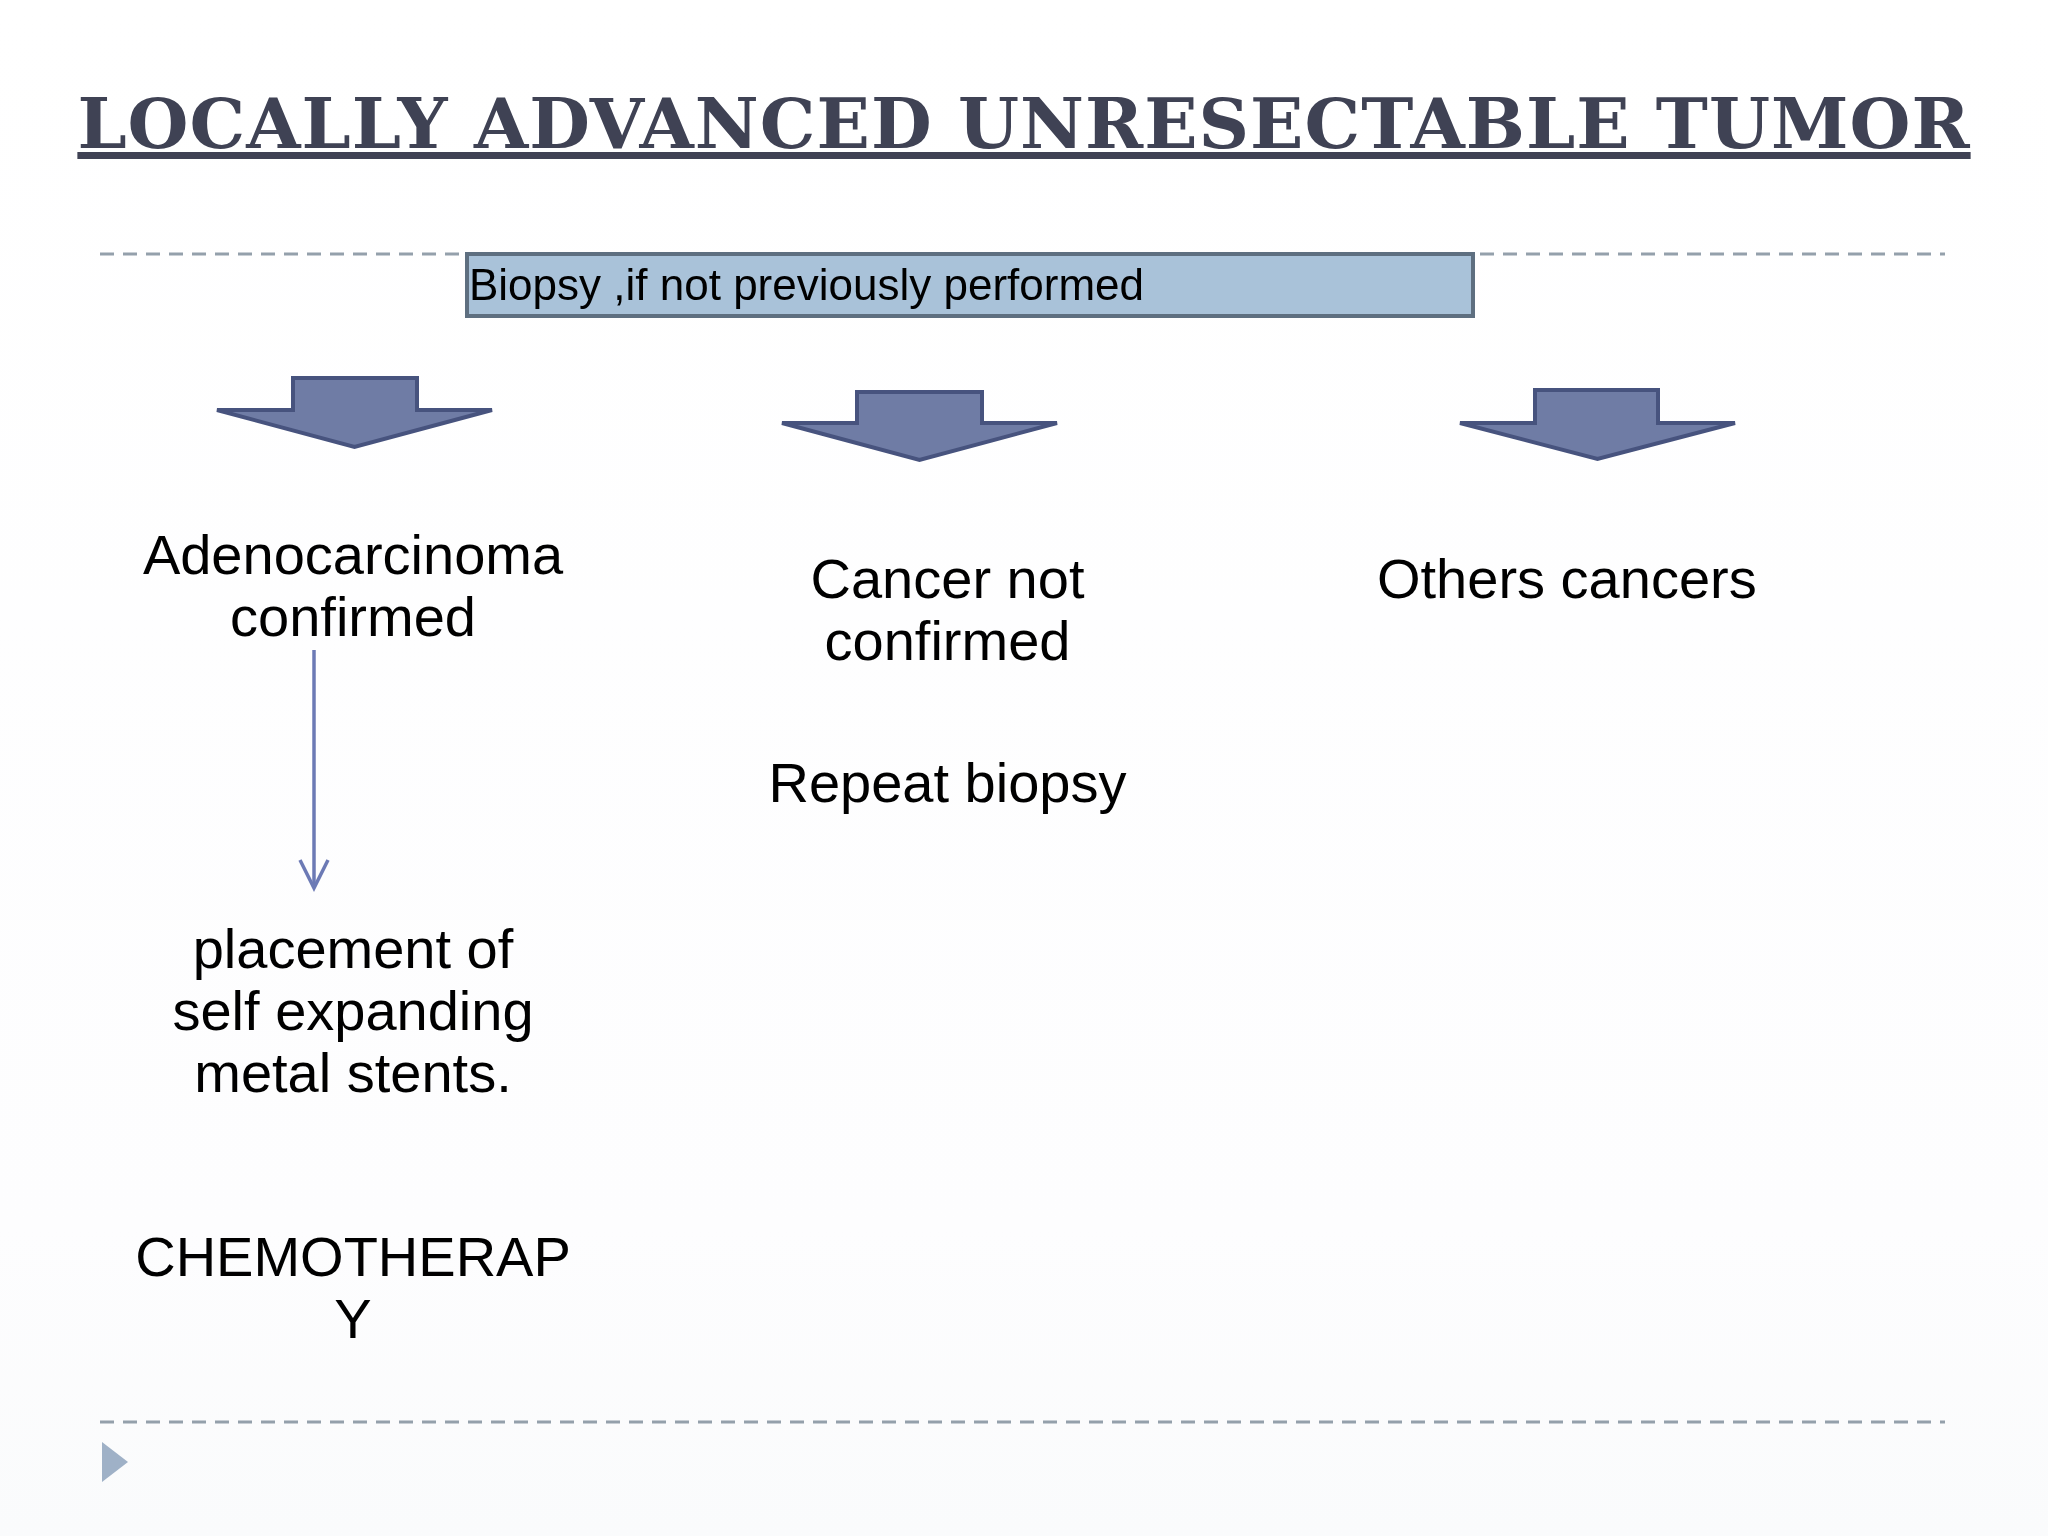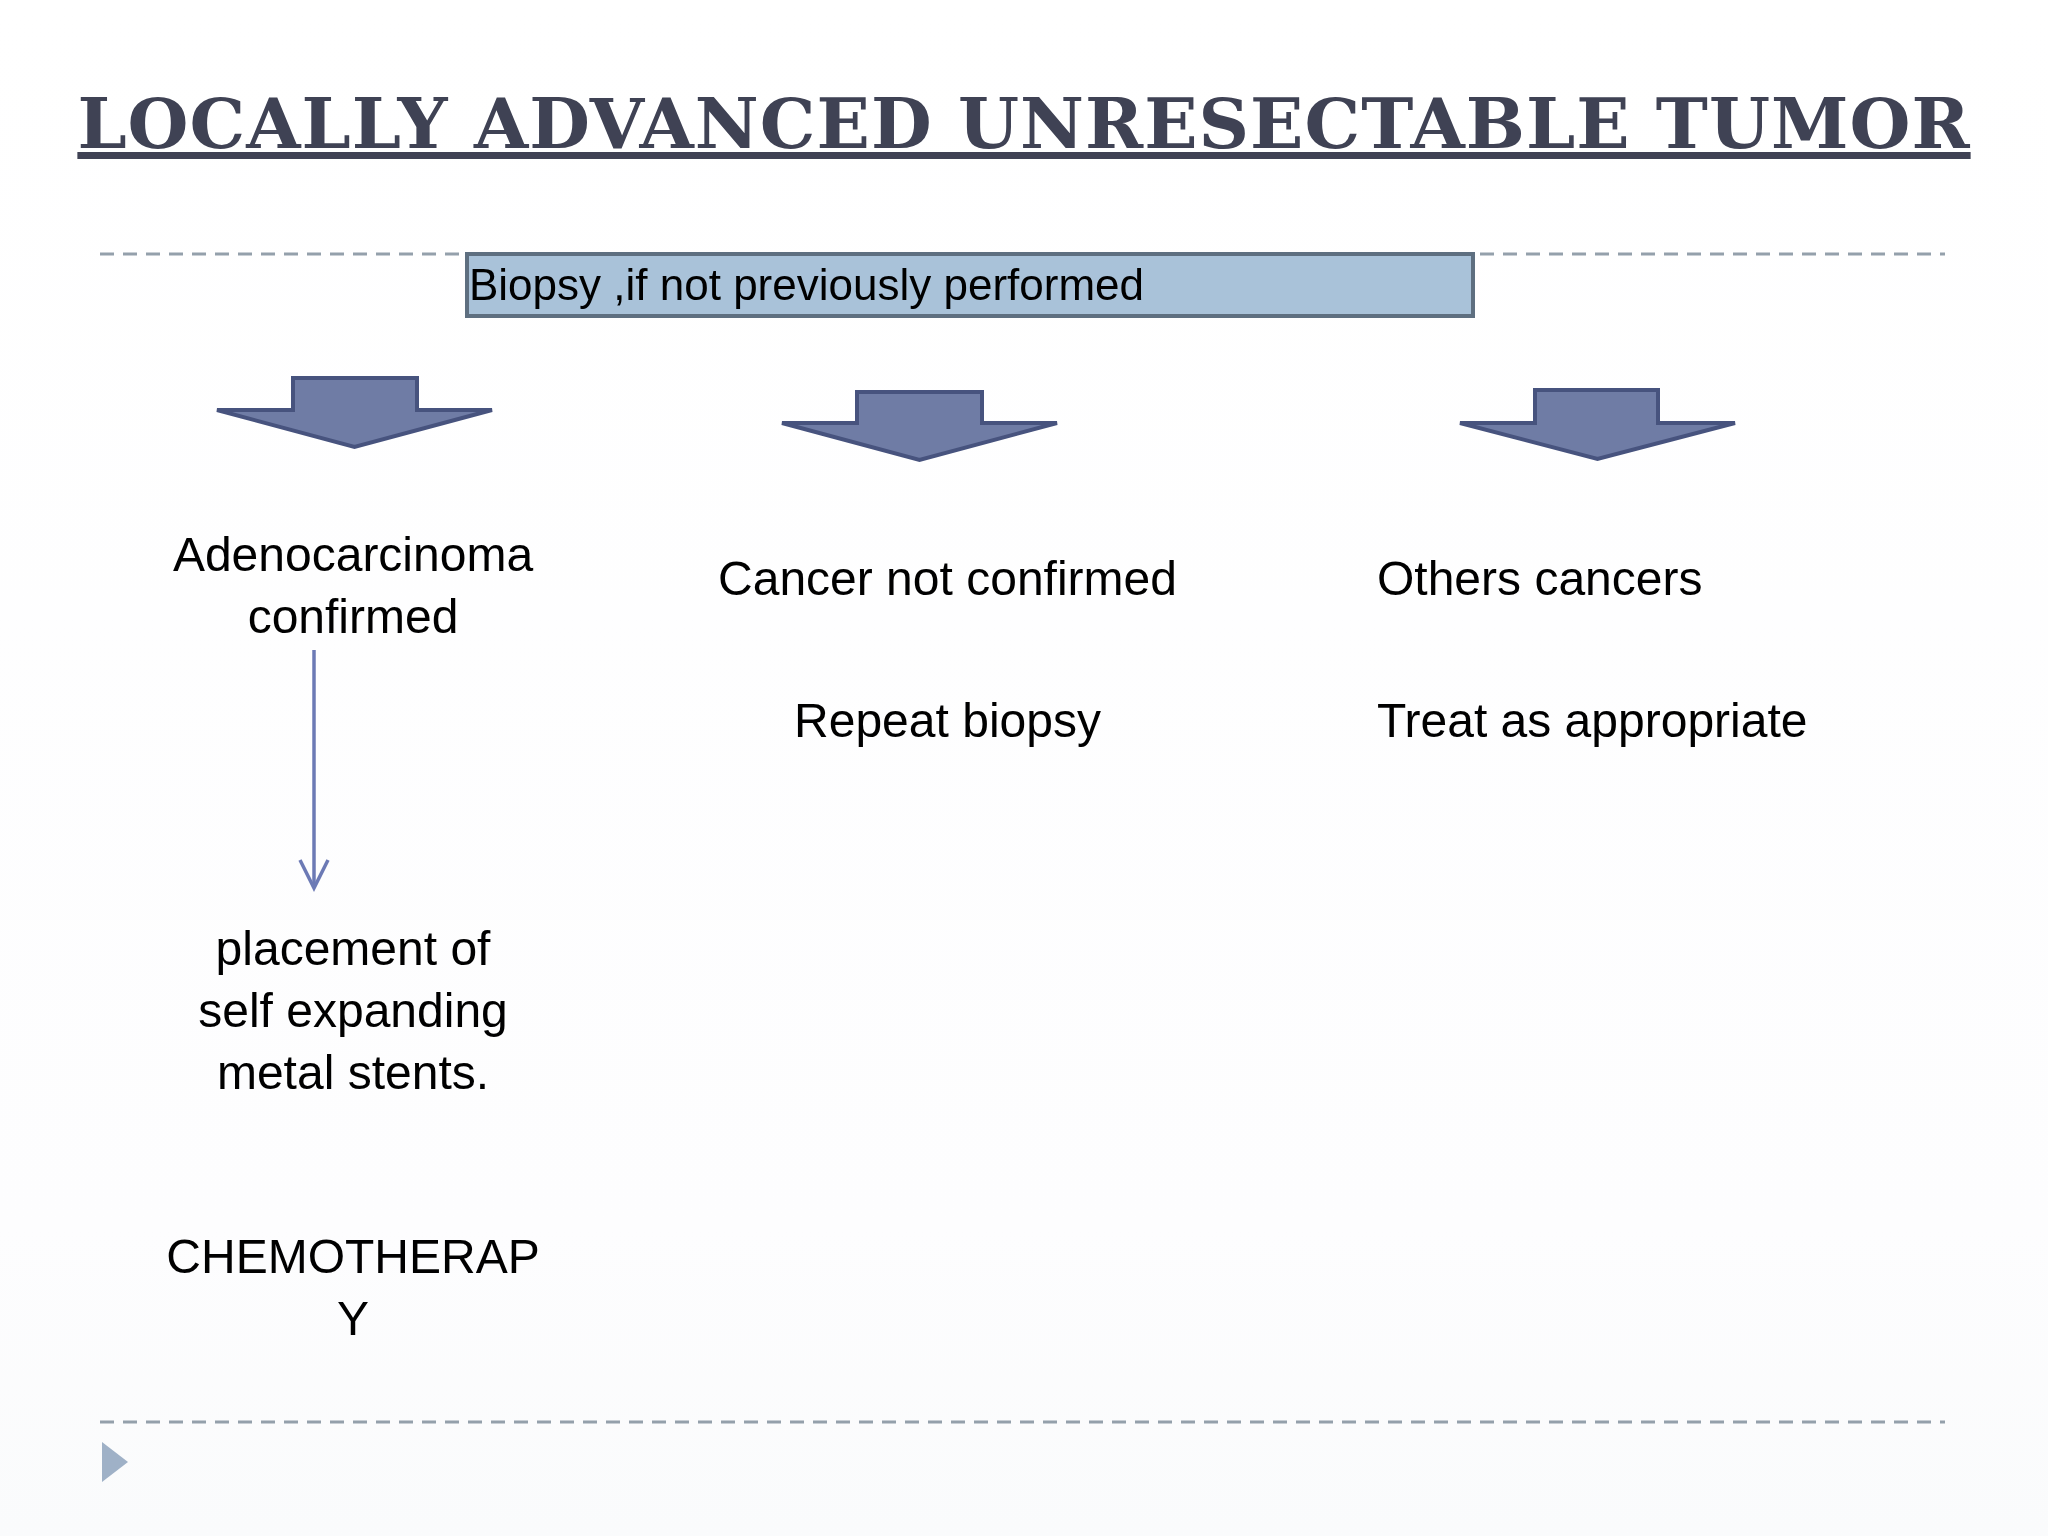--- a/index.html
+++ b/index.html
@@ -46,21 +46,21 @@
     background: var(--box-fill, #A9C2D9);
     border: 4px solid var(--box-border, #5E6F80);
     display: flex;
     align-items: center;
     font-size: 44px;
     color: var(--body-text, #000000);
   }
   .txt {
     position: absolute;
     z-index: 3;
-    font-size: 48px;
+    font-size: 56px;
     line-height: 62px;
     color: var(--body-text, #000000);
   }
   .branch-left-result  { left: 103px;  top: 524px;  width: 500px; text-align: center; }
   .branch-left-note    { left: 103px;  top: 918px;  width: 500px; text-align: center; }
   .branch-left-chemo   { left: 103px;  top: 1226px; width: 500px; text-align: center; }
   .branch-mid          { left: 700px;  top: 548px;  width: 495px; text-align: center; }
   .branch-right        { left: 1377px; top: 548px;  width: 540px; text-align: left; }
   .second-line { margin-top: 80px; }
 
@@ -128,16 +128,15 @@
     <div>Y</div>
   </div>
 
   <div class="txt branch-mid">
     <div>Cancer not confirmed</div>
     <div class="second-line">Repeat biopsy</div>
   </div>
 
   <div class="txt branch-right">
     <div>Others cancers</div>
-    <div class="second-line">Treat as appropriate</div>
   </div>
 
 </div>
 
 </body></html>

